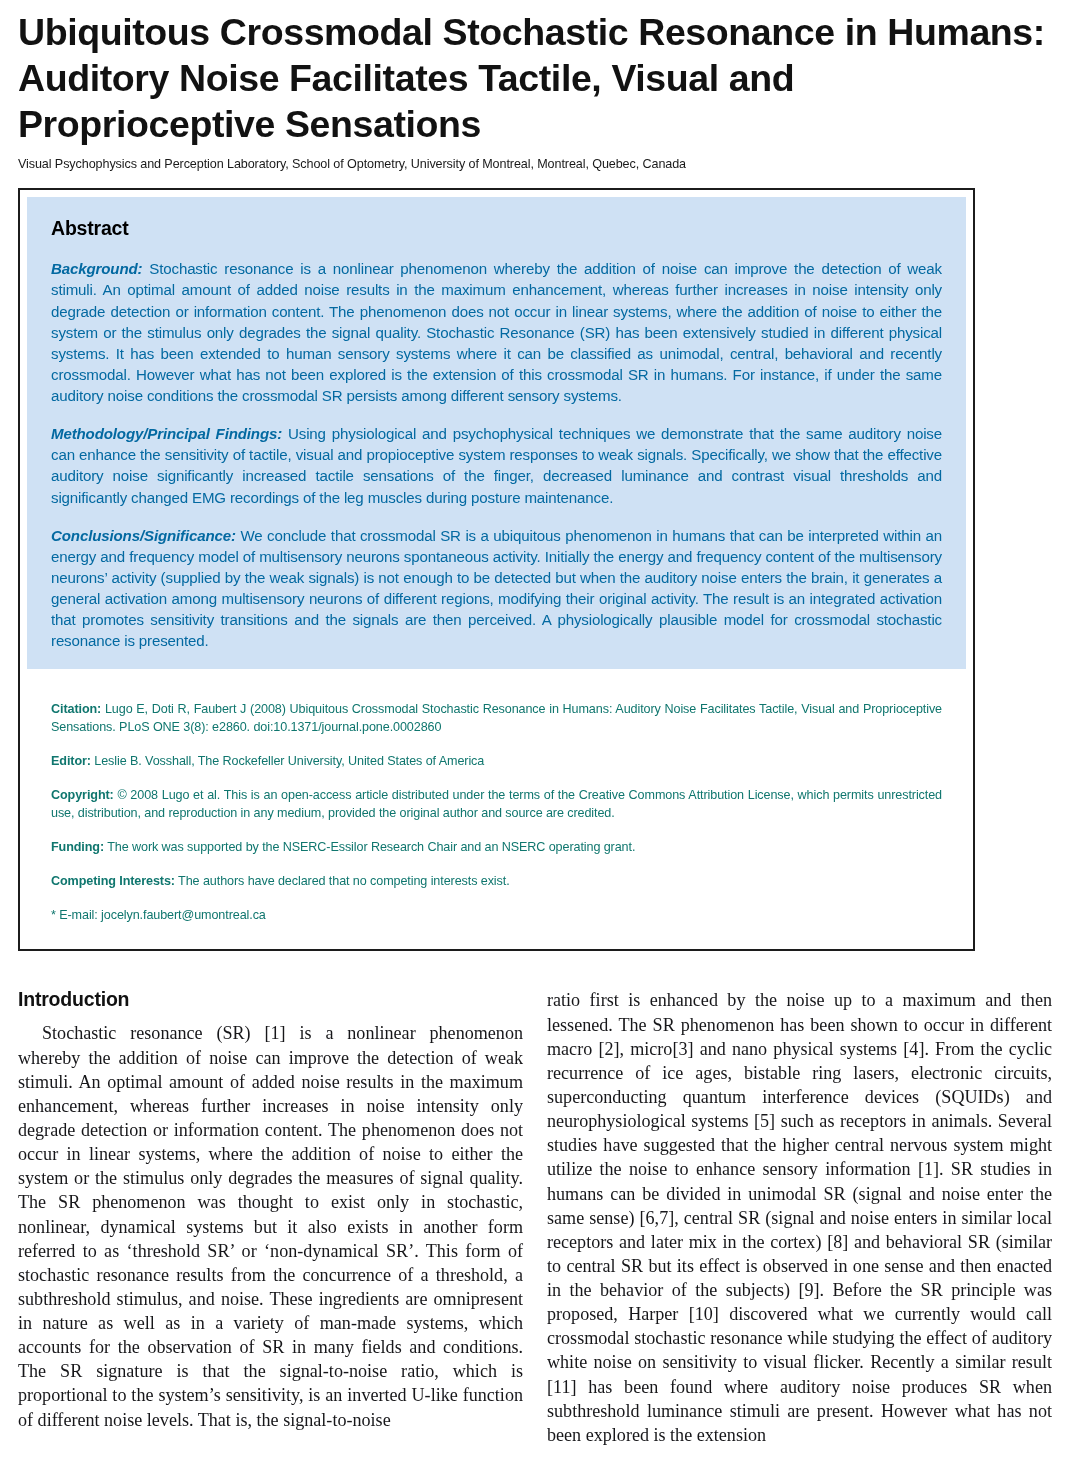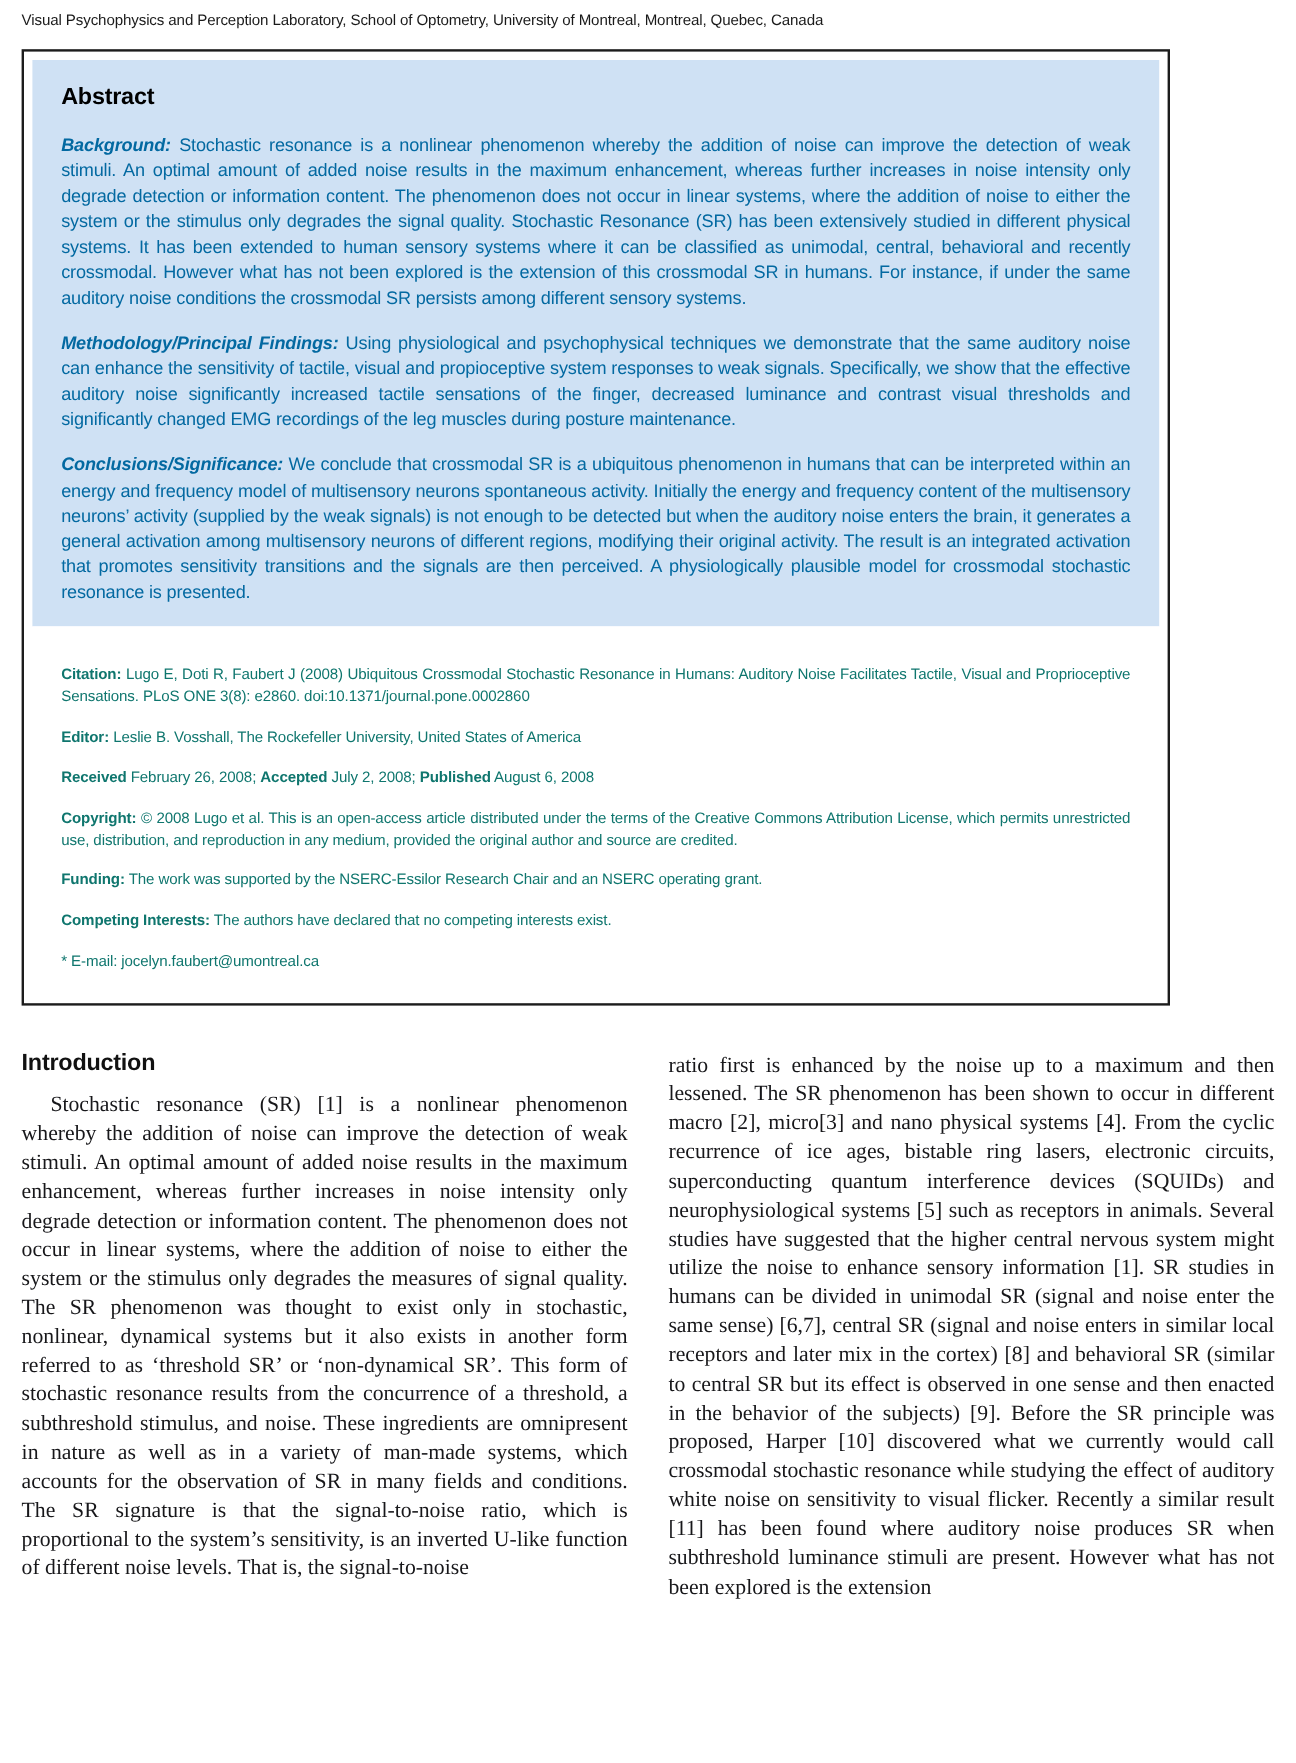--- a/index.html
+++ b/index.html
@@ -98,21 +98,21 @@
     letter-spacing: -0.1px;
   }
   .meta-line:last-child { margin-bottom: 2px; }
   .meta-line b { font-weight: bold; }
   .email-line { text-align: left; }
 
   
   .body-cols {
     margin-top: 37px;
     display: flex;
-    gap: 34px;
+    gap: 24px;
     width: 1044px;
   }
   .col {
     width: 505px;
     flex: 0 0 505px;
   }
   .section-heading {
     font-family: "Liberation Sans", sans-serif;
     font-size: 19.5px;
     font-weight: bold;
@@ -131,20 +131,21 @@
     hyphens: none;
   }
   .body-para.no-indent { text-indent: 0; }
   .col-right .body-para { text-indent: 0; }
 </style>
 </head>
 <body>
 
 <div class="page">
 
+  <h1 class="title">Ubiquitous Crossmodal Stochastic Resonance in Humans: Auditory Noise Facilitates Tactile, Visual and Proprioceptive Sensations</h1>
 
 
   <div class="affiliation">Visual Psychophysics and Perception Laboratory, School of Optometry, University of Montreal, Montreal, Quebec, Canada</div>
 
   <div class="abstract-box">
 
     <div class="abstract-panel">
       <div class="abstract-heading">Abstract</div>
 
       <p class="abstract-para">
@@ -163,23 +164,20 @@
     <div class="meta-area">
 
       <p class="meta-line">
         <b>Citation:</b><span> Lugo E, Doti R, Faubert J (2008) Ubiquitous Crossmodal Stochastic Resonance in Humans: Auditory Noise Facilitates Tactile, Visual and Proprioceptive Sensations. PLoS ONE 3(8): e2860. doi:10.1371/journal.pone.0002860</span>
       </p>
 
       <p class="meta-line">
         <b>Editor:</b><span> Leslie B. Vosshall, The Rockefeller University, United States of America</span>
       </p>
 
-      <p class="meta-line">
-        <b>Received</b><span> February 26, 2008; </span><b>Accepted</b><span> July 2, 2008; </span><b>Published</b><span> August 6, 2008</span>
-      </p>
 
       <p class="meta-line">
         <b>Copyright:</b><span> © 2008 Lugo et al. This is an open-access article distributed under the terms of the Creative Commons Attribution License, which permits unrestricted use, distribution, and reproduction in any medium, provided the original author and source are credited.</span>
       </p>
 
       <p class="meta-line">
         <b>Funding:</b><span> The work was supported by the NSERC-Essilor Research Chair and an NSERC operating grant.</span>
       </p>
 
       <p class="meta-line">

